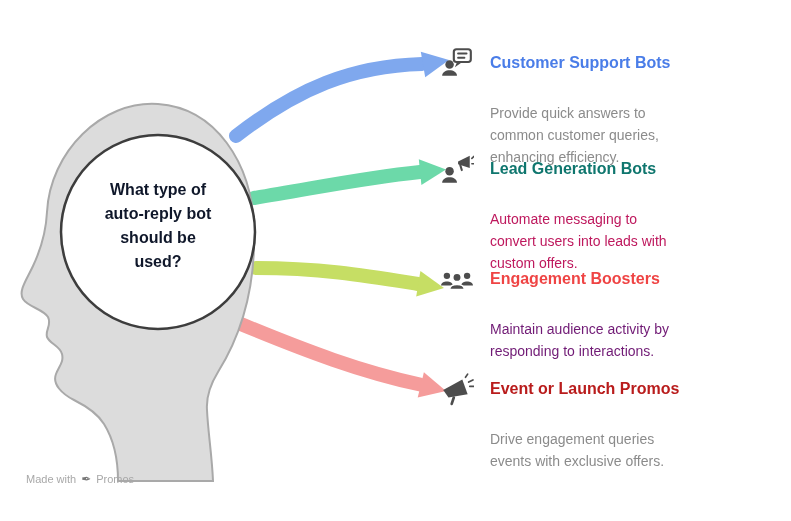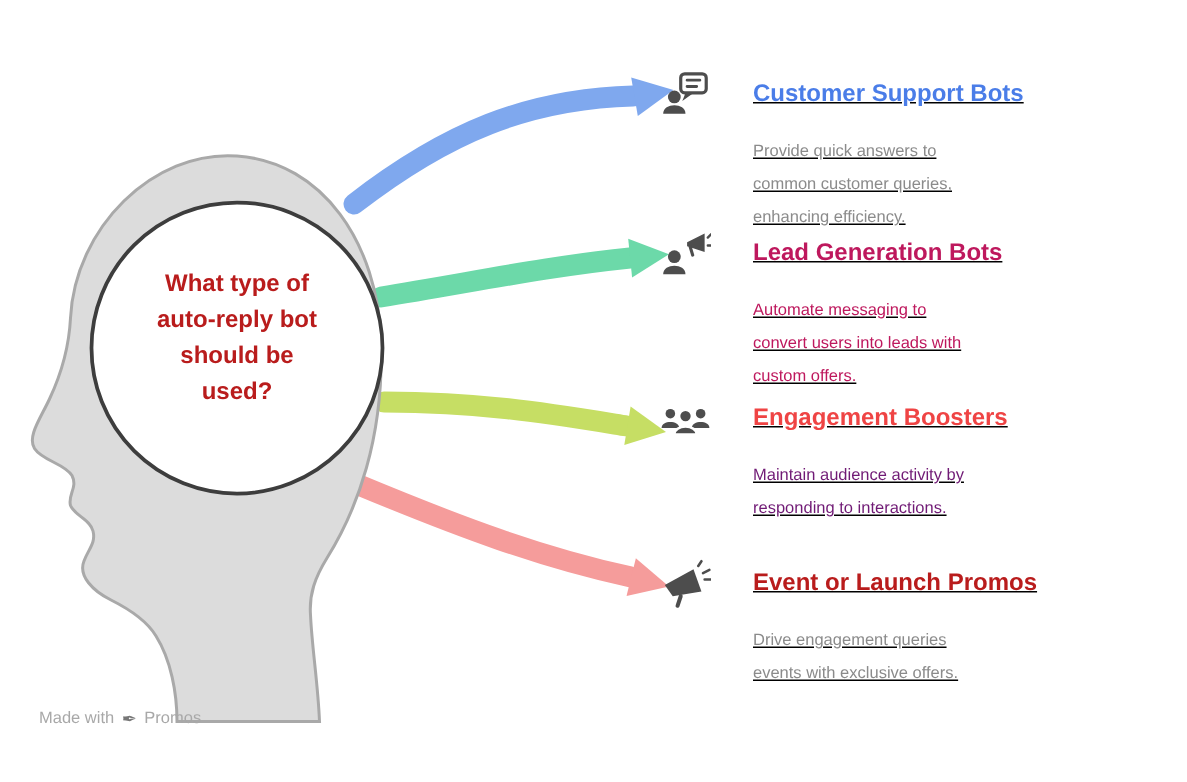--- a/index.html
+++ b/index.html
@@ -23,39 +23,38 @@
     font-weight: bold;
     line-height: 24px;
     white-space: pre-line;
   }
 
   .item {
     position: absolute;
     left: 440px;
     width: 330px;
     display: flex;
-    gap: 28px;
+    gap: 16px;
     align-items: flex-start;
-    text-decoration: underline;
   }
   .item .icon {
     width: 34px;
     height: 34px;
     flex: none;
   }
   .item .content { flex: 1; }
   .item .title {
     font-size: 16px;
     font-weight: bold;
     line-height: 34px;
     white-space: nowrap;
   }
   .item .desc {
-    margin-top: 10px;
-    font-size: 11px;
+    margin-top: 22px;
+    font-size: 14px;
     line-height: 22px;
     white-space: pre-line;
   }
 
   .footer {
     position: absolute;
     left: 26px;
     bottom: 36px;
     display: flex;
     align-items: center;
@@ -103,21 +102,21 @@
              C 60 346, 50 344, 47 337
              C 45 330, 52 325, 48 317
              C 43 309, 28 307, 23 299
              C 18 291, 27 279, 33 266
              C 41 249, 46 232, 47 212
              C 50 152, 102 100, 158 104 Z" stroke-width="2" fill="#dcdcdc" stroke="#a9a9a9"></path>
 
     <circle cx="158" cy="232" r="97" stroke-width="2.5" fill="#ffffff" stroke="#3d3d3d"></circle>
   </svg>
 
-  <div class="question" style="color: #b91c1c;">What type of
+  <div class="question" style="color: #0f172a;">What type of
 auto-reply bot
 should be
 used?</div>
 
   <div class="item" style="top:46px">
     <svg class="icon" viewBox="0 0 32 32" style="color: rgb(77, 77, 77);">
       <rect x="13" y="3" width="16" height="12" rx="2.5" fill="none" stroke="currentColor" stroke-width="2"></rect>
       <path d="M 17 7 H 25 M 17 11 H 23" fill="none" stroke="currentColor" stroke-width="1.8" stroke-linecap="round"></path>
       <path d="M 16 15 L 14 20 L 21 15 Z" fill="currentColor"></path>
       <circle cx="9" cy="17.5" r="4" fill="currentColor"></circle>
@@ -133,21 +132,21 @@
 
   <div class="item" style="top:152px">
     <svg class="icon" viewBox="0 0 32 32" style="color: rgb(77, 77, 77);">
       <path d="M 17 9 L 28 3.5 L 28 15 L 17 11.5 Z" fill="currentColor"></path>
       <path d="M 19 12 L 20.5 17" fill="none" stroke="currentColor" stroke-width="2" stroke-linecap="round"></path>
       <path d="M 30 6 L 32 4 M 30 11 L 32.5 11" fill="none" stroke="currentColor" stroke-width="1.5" stroke-linecap="round"></path>
       <circle cx="9" cy="18" r="4" fill="currentColor"></circle>
       <path d="M 2 29 C 2 22, 16 22, 16 29 Z" fill="currentColor"></path>
     </svg>
     <div class="content">
-      <div class="title" style="color: #be185d;">Lead Generation Bots</div>
+      <div class="title" style="color: #0f766e;">Lead Generation Bots</div>
       <div class="desc" style="color: #be185d;">Automate messaging to
 convert users into leads with
 custom offers.</div>
     </div>
   </div>
 
   <div class="item" style="top:262px">
     <svg class="icon" viewBox="0 0 32 32" style="color: rgb(77, 77, 77);">
       <circle cx="6.5" cy="13" r="3" fill="currentColor"></circle>
       <path d="M 1 22 C 1 17, 12 17, 12 22 Z" fill="currentColor"></path>

